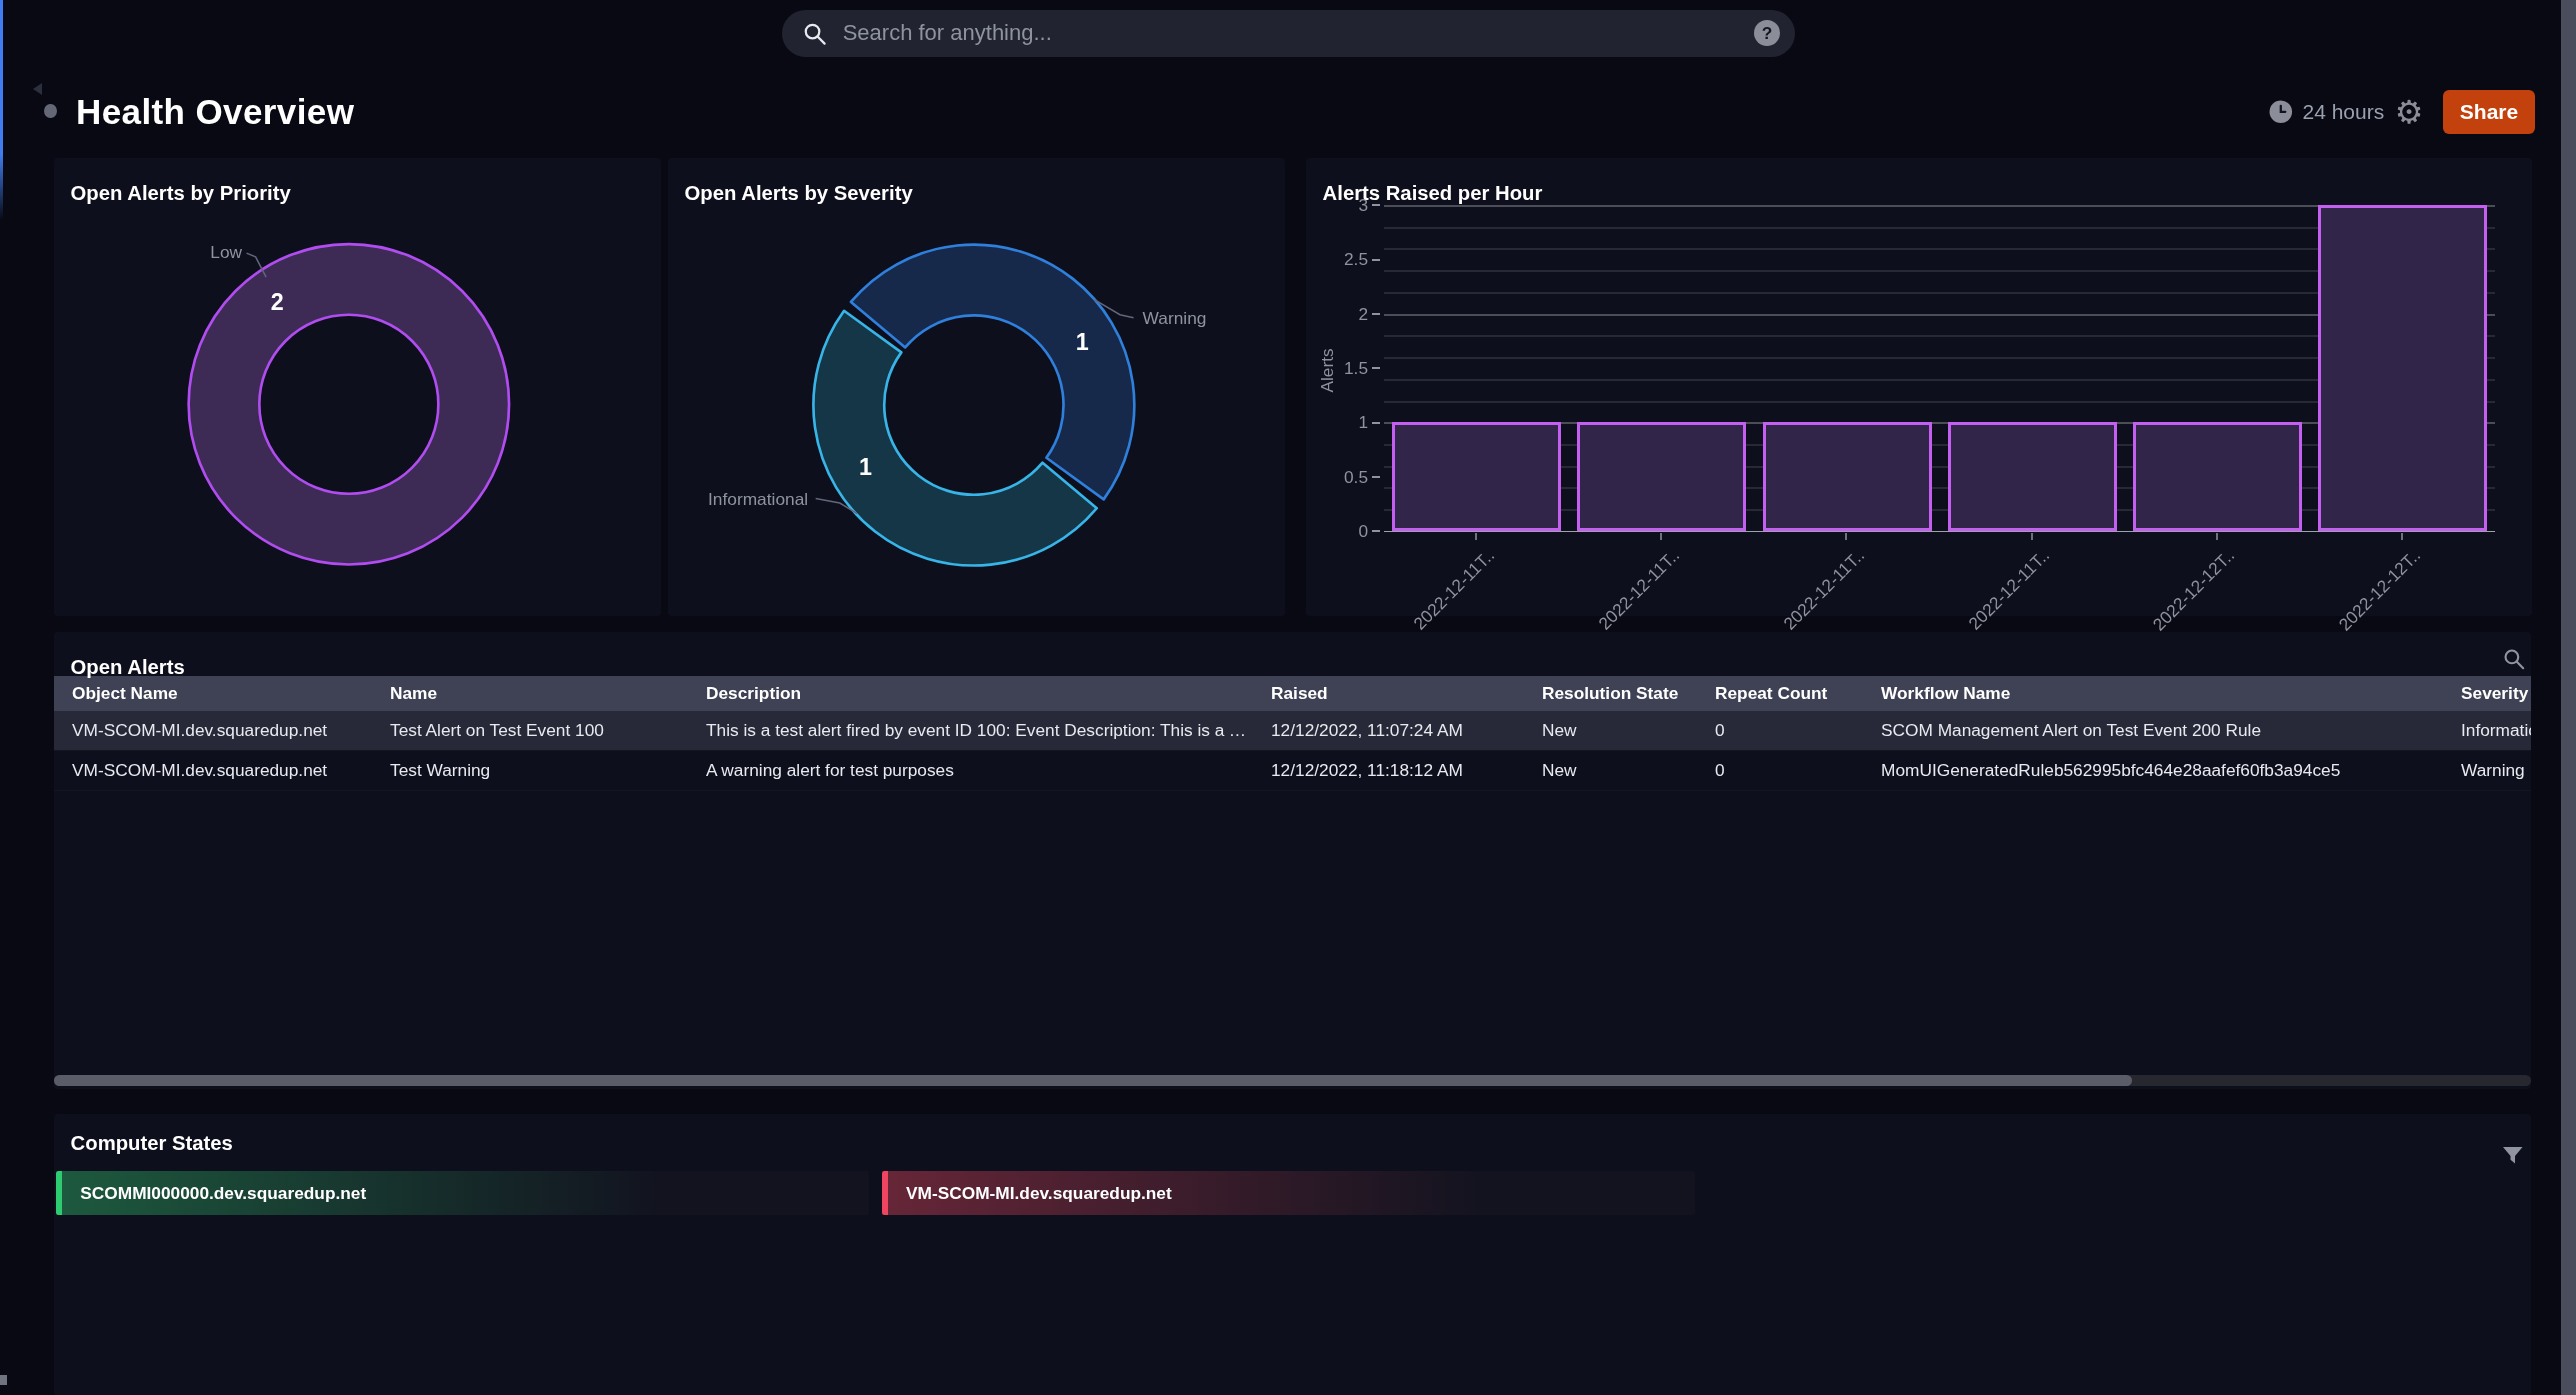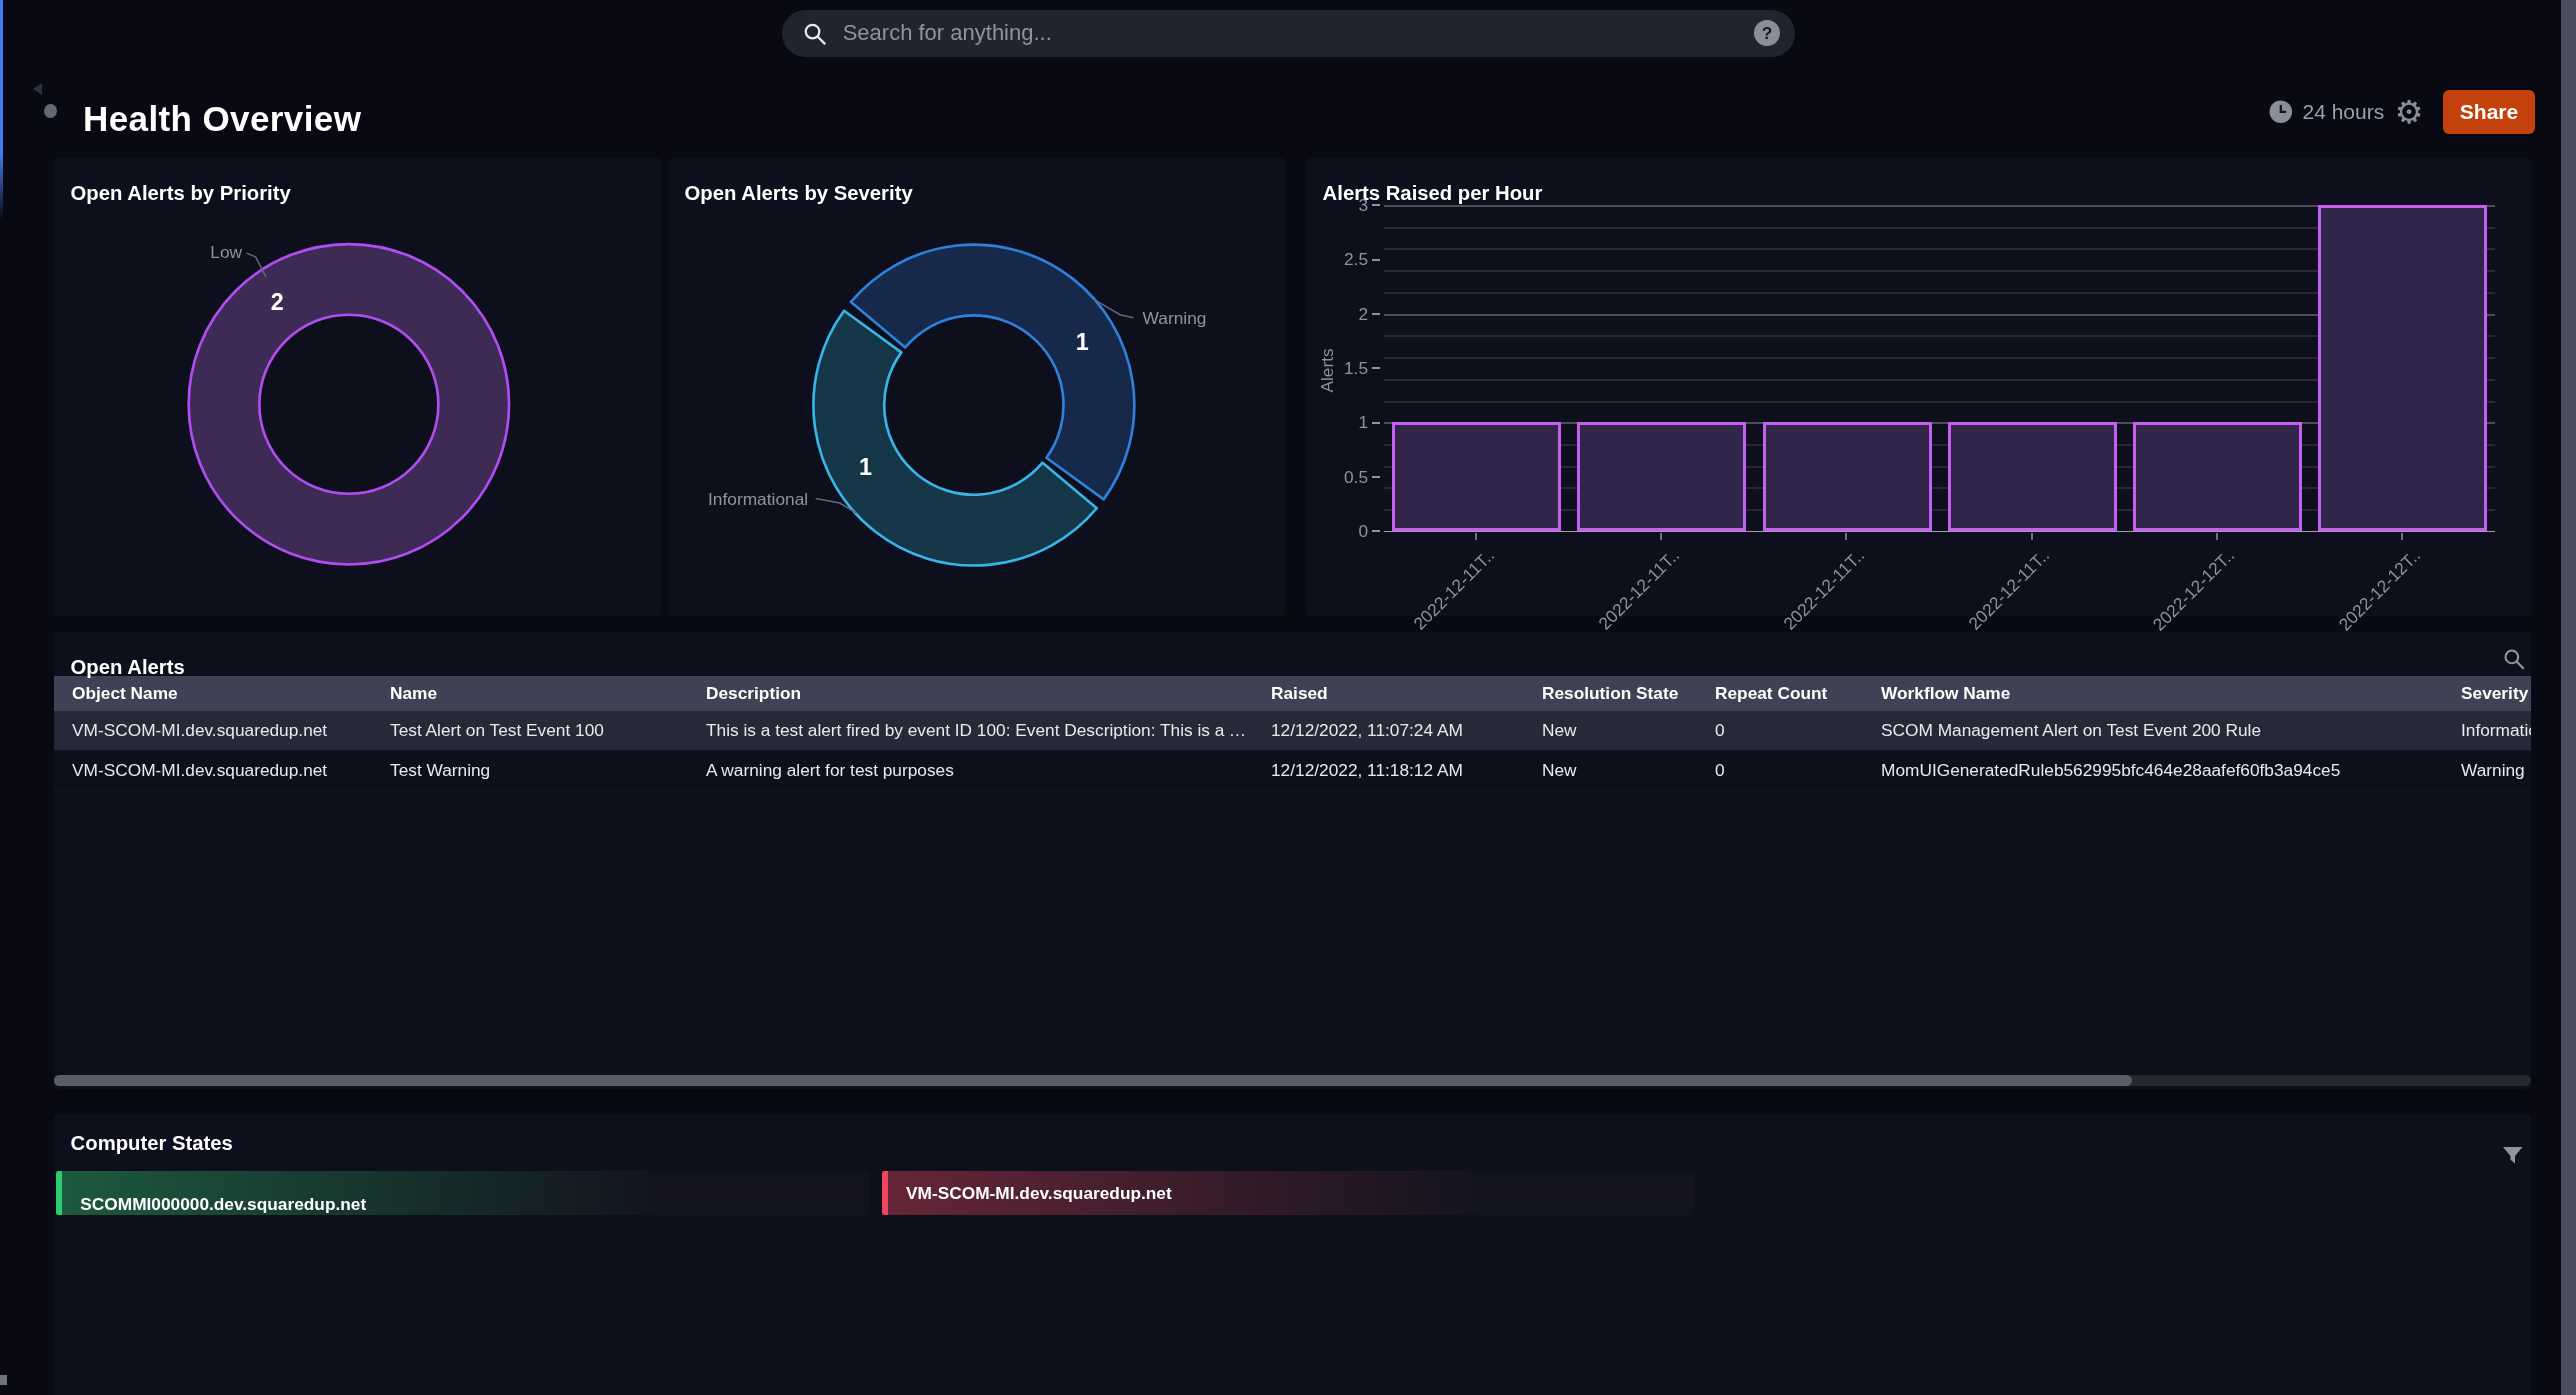--- a/index.html
+++ b/index.html
@@ -20,21 +20,21 @@
   .searchbar svg{margin-left:19.6px;flex:0 0 auto;}
   .searchbar input{flex:1;background:transparent;border:none;outline:none;color:#e8e9ee;
     font-size:22px;margin-left:13.5px;font-family:inherit;}
   .searchbar input::placeholder{color:#8f93a0;}
   .help-badge{width:26px;height:26px;border-radius:50%;background:#8b8e99;color:#14151f;
     font-weight:700;font-size:17.3px;display:flex;align-items:center;justify-content:center;
     margin-right:15px;flex:0 0 auto;}
 
   
   .title-dot{position:absolute;left:44px;top:104px;width:12.8px;height:14.3px;border-radius:50%;background:#646876;}
-  h1.page-title{position:absolute;left:72px;top:84px;margin:11px;font-size:35px;line-height:48px;
+  h1.page-title{position:absolute;left:72px;top:84px;margin:4px;font-size:35px;line-height:48px;
     color:#ffffff;font-weight:700;letter-spacing:0.4px;}
   .header-right{position:absolute;right:41px;top:90px;height:44px;display:flex;align-items:center;}
   .timeframe{color:#9aa0ad;font-size:21px;margin:0 10.5px 0 9px;}
   .gear{color:#8b8e99;font-size:32px;line-height:32px;font-family:"DejaVu Sans",sans-serif;margin-right:19.6px;}
   button.share{width:92px;height:44px;border:none;border-radius:6px;background:#c2410c;color:#fff;
     font-size:21px;font-weight:700;font-family:inherit;cursor:pointer;}
 
   
   .tile{position:absolute;background:#0e0f1c;border-radius:3.8px;}
   .tile h2{position:absolute;left:16.6px;top:24px;margin:0;font-size:20.3px;font-weight:700;color:#fff;z-index:5;}
@@ -240,21 +240,21 @@
       <div class="hscroll-thumb"></div>
     </div>
   </section>
 
   <section class="tile" id="tile-cs">
     <h2>Computer States</h2>
     <svg class="cs-funnel" width="20.3" height="17.3" viewBox="0 0 27 23">
       <path d="M0 0 H26 L16 12 V22 L10 17 V12 Z" fill="#9094a0"></path>
     </svg>
     <div id="cs-row">
-        <div class="cs-block" style="border-left: 6px solid rgb(46, 204, 113); background: linear-gradient(90deg, rgba(46, 204, 113, 0.38) 0%, rgba(46, 204, 113, 0.16) 42%, rgba(18, 19, 31, 0) 74%) rgb(18, 19, 31); align-items: flex-end;">
+        <div class="cs-block" style="border-left: 6px solid rgb(46, 204, 113); background: linear-gradient(90deg, rgba(46, 204, 113, 0.38) 0%, rgba(46, 204, 113, 0.16) 42%, rgba(18, 19, 31, 0) 74%) rgb(18, 19, 31);">
           <div class="cs-name">SCOMMI000000.dev.squaredup.net</div>
         </div>
         <div class="cs-block" style="border-left: 6px solid rgb(239, 69, 96); background: linear-gradient(90deg, rgba(239, 69, 96, 0.38) 0%, rgba(239, 69, 96, 0.16) 42%, rgba(18, 19, 31, 0) 74%) rgb(18, 19, 31);">
           <div class="cs-name">VM-SCOM-MI.dev.squaredup.net</div>
         </div>
       </div>
   </section>
 
   <div class="v-scrollbar"></div>
   <div class="scroll-corner"></div>

